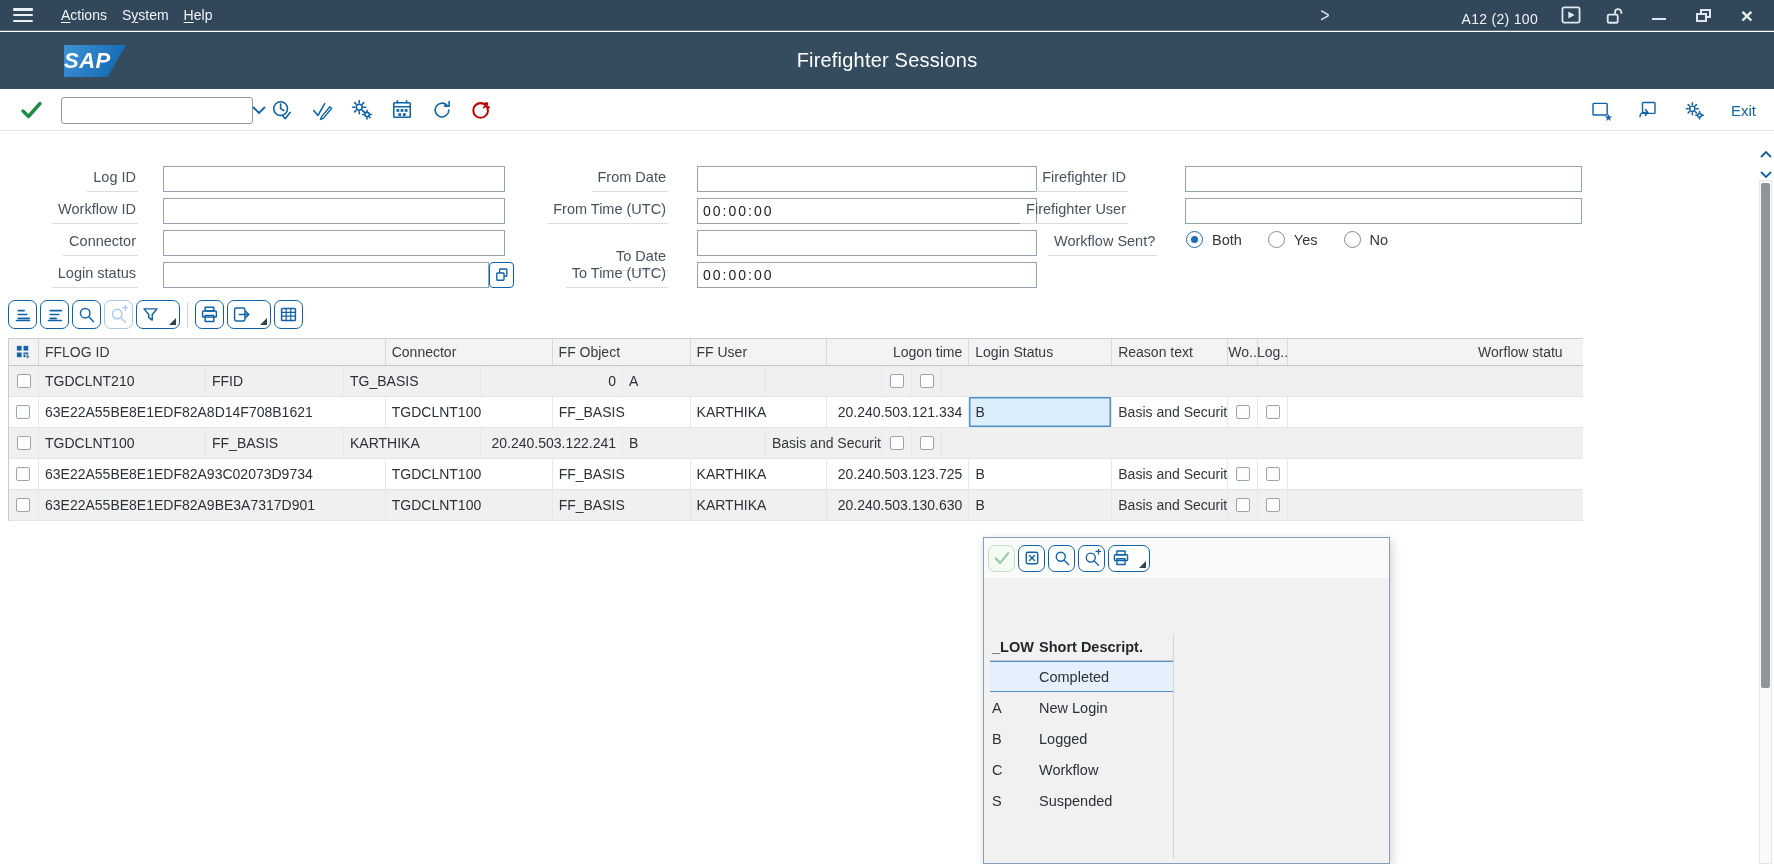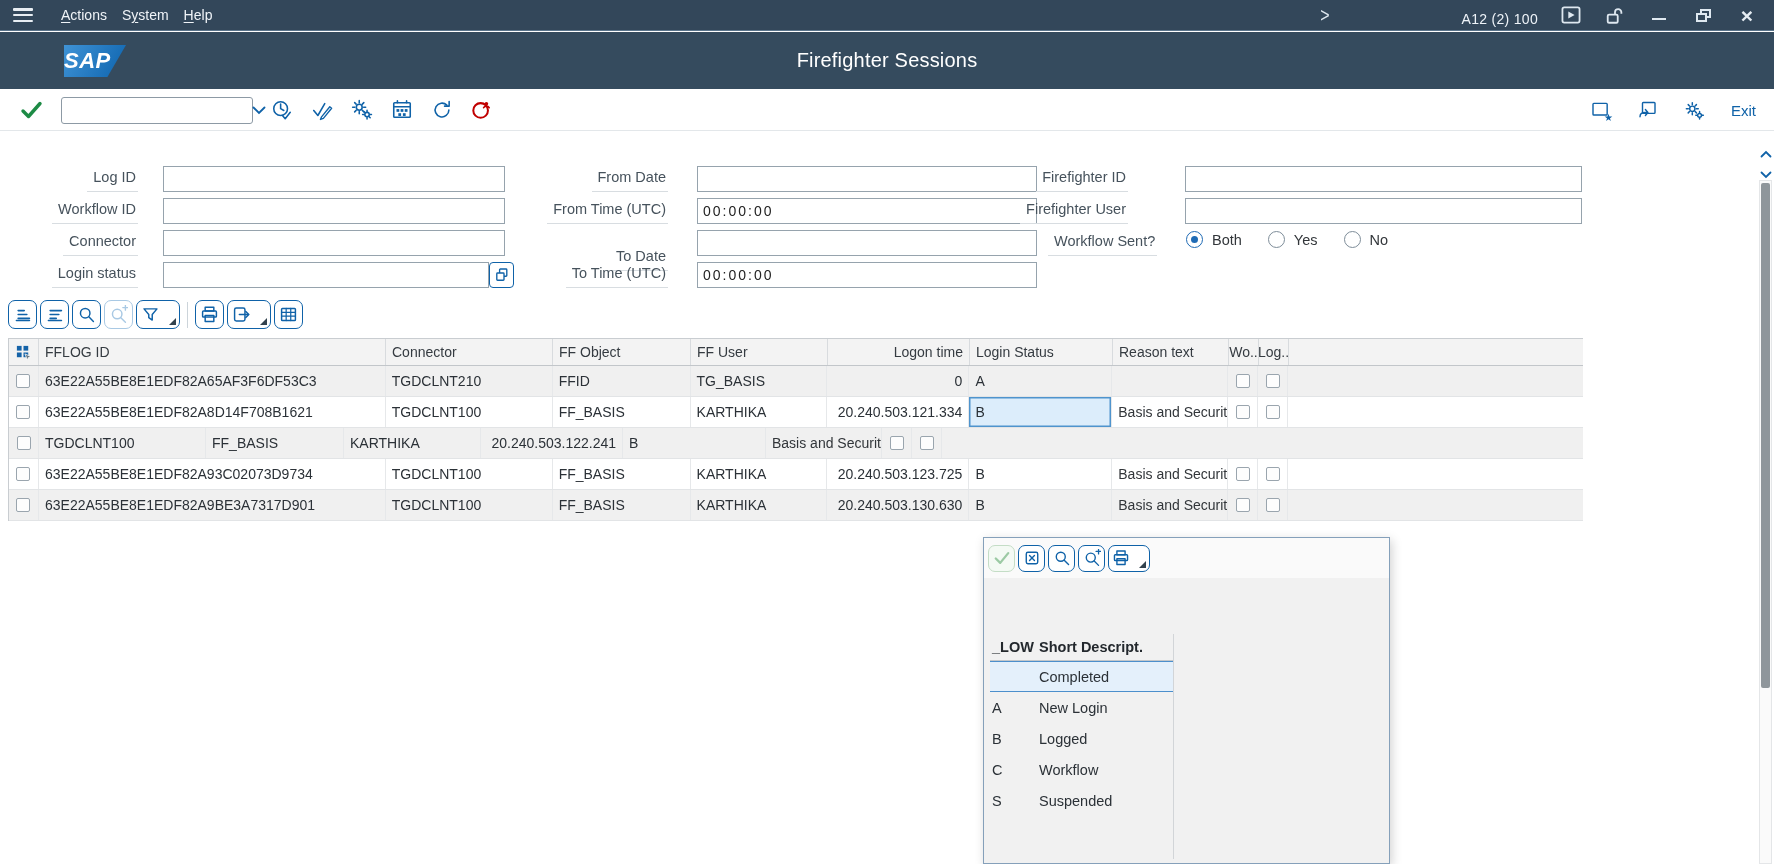--- a/index.html
+++ b/index.html
@@ -374,27 +374,27 @@
       </div>
       <div class="hcell c1">FFLOG ID</div>
       <div class="hcell c2">Connector</div>
       <div class="hcell c3">FF Object</div>
       <div class="hcell c4">FF User</div>
       <div class="hcell c5">Logon time</div>
       <div class="hcell c6">Login Status</div>
       <div class="hcell c7">Reason text</div>
       <div class="hcell c8">Wo..</div>
       <div class="hcell c9">Log..</div>
+      <div class="hcell c10">Worflow statu</div>
     </div>
     <div>
         <div class="alv-row odd">
           <div class="cell c0">
             <span class="cb"></span>
           </div>
-          <div class="cell c1">63E22A55BE8E1EDF82A65AF3F6DF53C3</div>
           <div class="cell c2">TGDCLNT210</div>
           <div class="cell c3">FFID</div>
           <div class="cell c4">TG_BASIS</div>
           <div class="cell c5">0</div>
           <div class="cell c6">A</div>
           <div class="cell c7 reason-txt"></div>
           <div class="cell c8">
             <span class="cb"></span>
           </div>
           <div class="cell c9">

